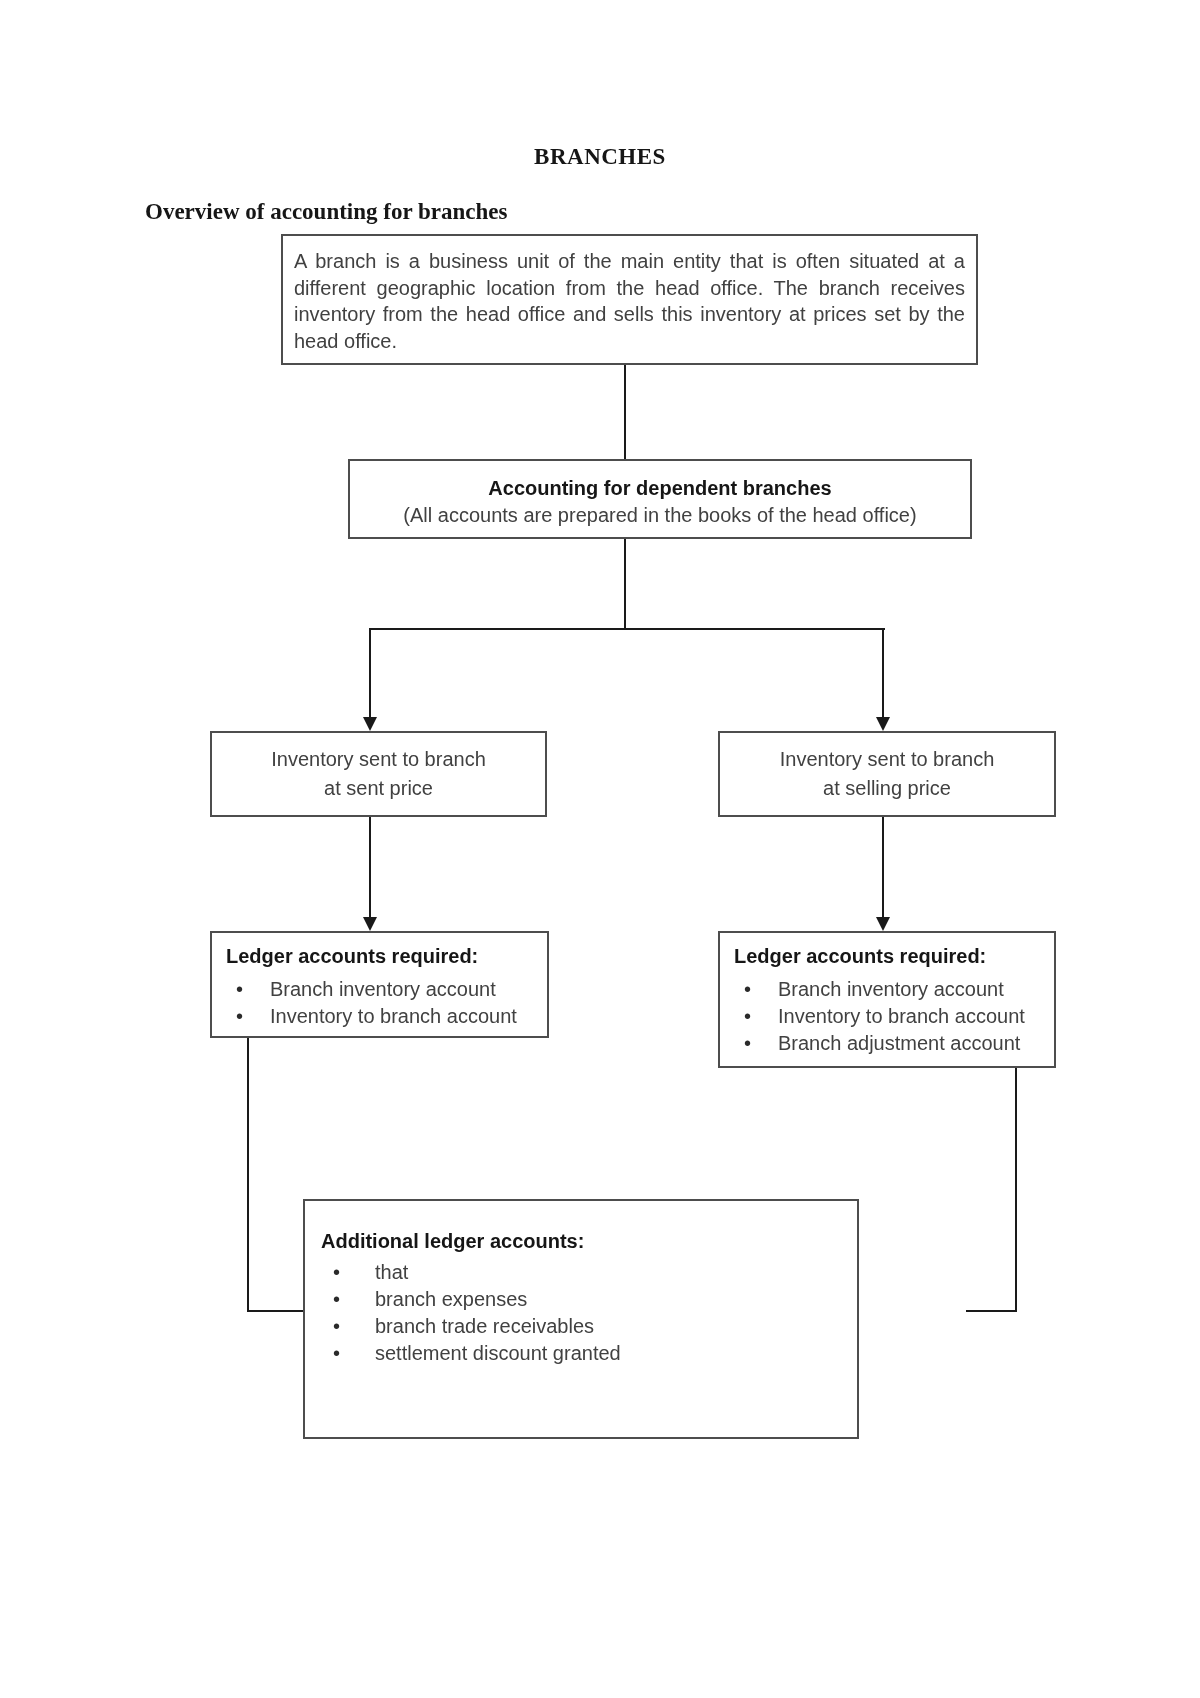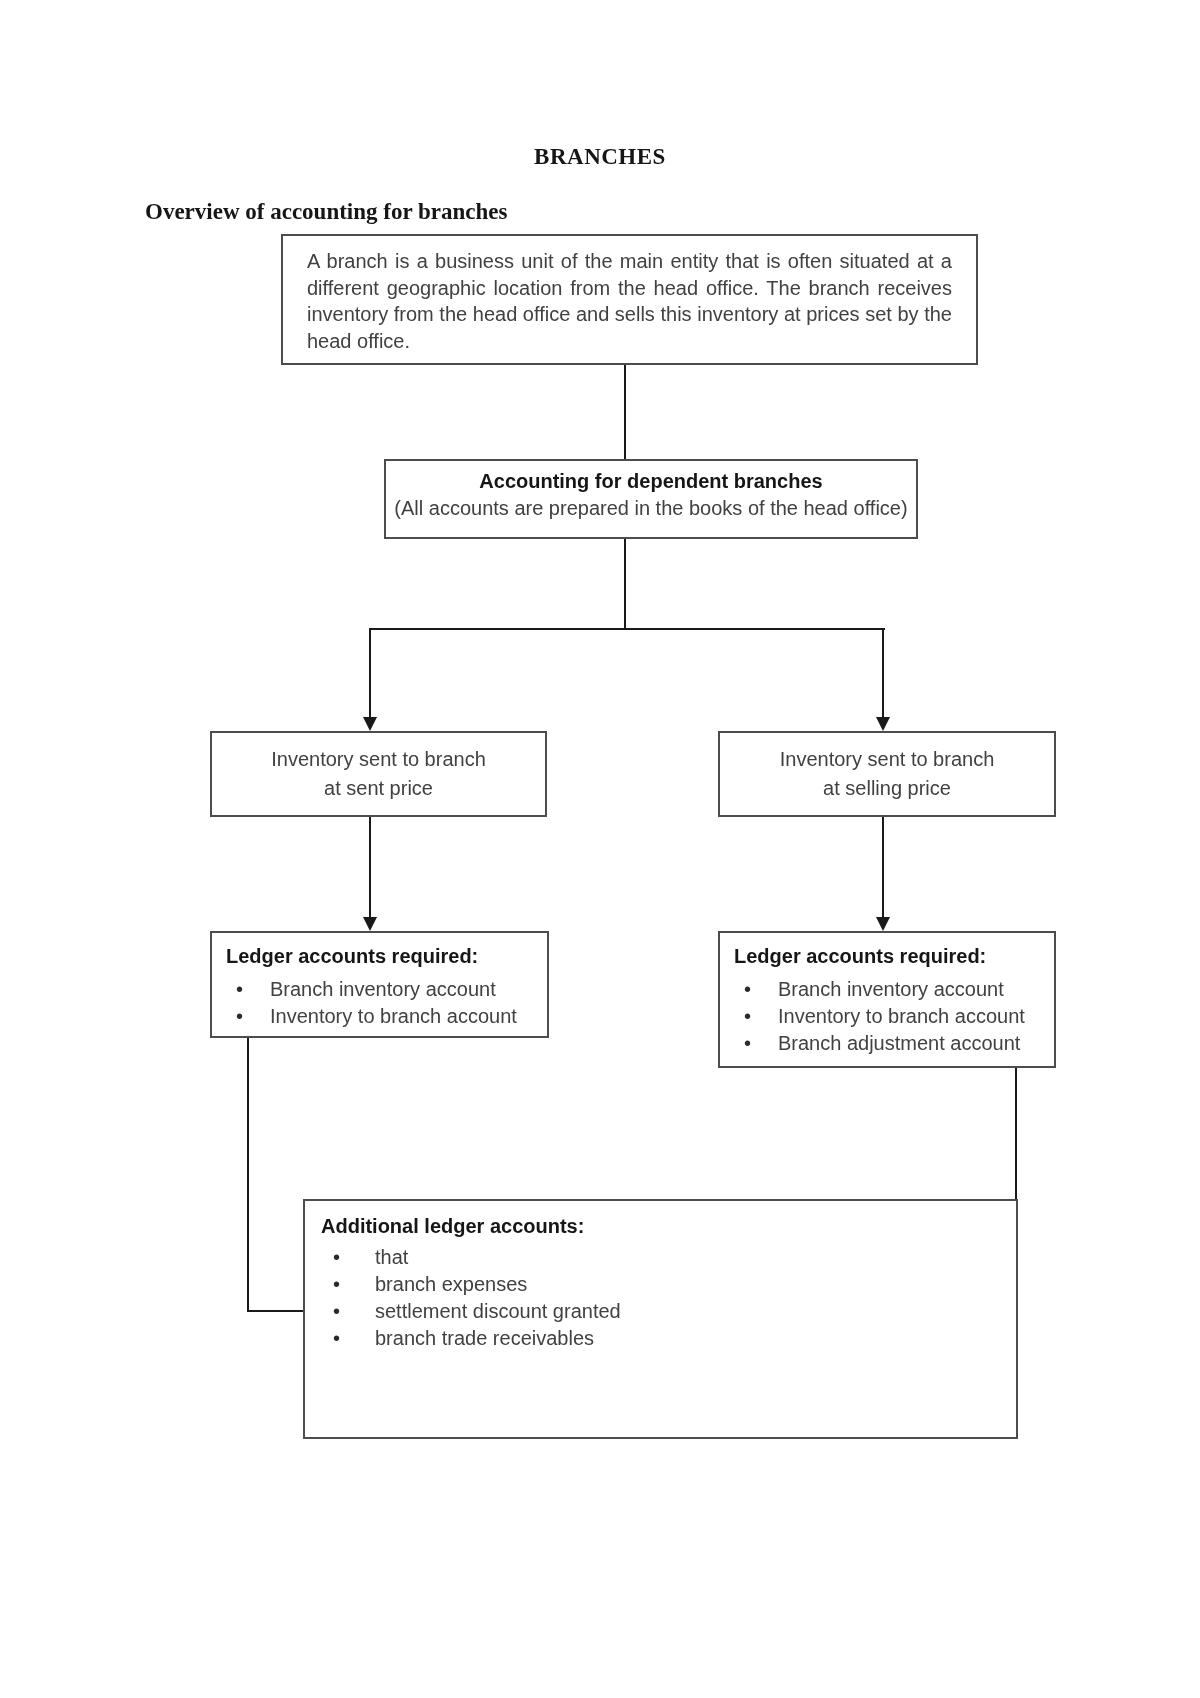--- a/index.html
+++ b/index.html
@@ -15,27 +15,27 @@
   }
   .section-heading{
     position:absolute;left:145px;top:199px;
     font-family:"Liberation Serif",serif;font-weight:bold;font-size:23px;
     color:var(--heading-text,#161616);
   }
   .box{
     position:absolute;border:2px solid var(--box-border,#4d4d4d);
     background:#fff;box-sizing:border-box;font-size:20px;line-height:1.33;
   }
-  .box-intro{left:281px;top:234px;width:697px;height:131px;padding:12px 24px;text-align:justify;}
-  .box-dependent{left:348px;top:459px;width:534px;height:80px;padding-top:7px;text-align:center;margin-left:36px;}
+  .box-intro{left:281px;top:234px;width:697px;height:131px;padding:12px 11px;text-align:justify;}
+  .box-dependent{left:348px;top:459px;width:624px;height:80px;padding-top:14px;text-align:center;}
   .box-cost{left:210px;top:731px;width:337px;height:86px;display:flex;flex-direction:column;align-items:center;justify-content:center;text-align:center;line-height:1.45;}
   .box-selling{left:718px;top:731px;width:338px;height:86px;display:flex;flex-direction:column;align-items:center;justify-content:flex-start;padding-top:12px;text-align:center;line-height:1.45;box-sizing:border-box;}
   .box-ledger-cost{left:210px;top:931px;width:339px;height:107px;padding:10px 14px;}
   .box-ledger-selling{left:718px;top:931px;width:338px;height:137px;padding:10px 14px;}
-  .box-additional{left:303px;top:1199px;width:715px;height:240px;padding:12px 16px;}
+  .box-additional{left:303px;top:1199px;width:556px;height:240px;padding:27px 16px;}
   .box-heading{font-weight:bold;color:var(--heading-text,#161616);margin-bottom:6px;}
   .box-additional .box-heading{margin-bottom:4px;}
   .para{margin:0 0 2px 0;text-align:justify;}
   .bullet-row{display:flex;align-items:baseline;line-height:1.35;}
   .bullet{flex:0 0 auto;width:16px;margin-left:10px;margin-right:18px;color:#2a2a2a;}
   .bullet::before{content:"\2022";font-size:20px;}
   .box-additional .bullet{margin-left:12px;margin-right:26px;}
   .vline{position:absolute;width:2px;background:var(--connector,#1a1a1a);}
   .hline{position:absolute;height:2px;background:var(--connector,#1a1a1a);}
   .arrowhead{
@@ -136,23 +136,23 @@
           <span>that</span>
         </div>
 
         <div class="bullet-row">
           <span class="bullet"></span>
           <span>branch expenses</span>
         </div>
 
         <div class="bullet-row">
           <span class="bullet"></span>
-          <span>settlement discount granted</span>
+          <span>branch trade receivables</span>
         </div>
 
         <div class="bullet-row">
           <span class="bullet"></span>
-          <span>branch trade receivables</span>
+          <span>settlement discount granted</span>
         </div>
       </div>
   </div>
 
 </div>
 
 </body></html>

